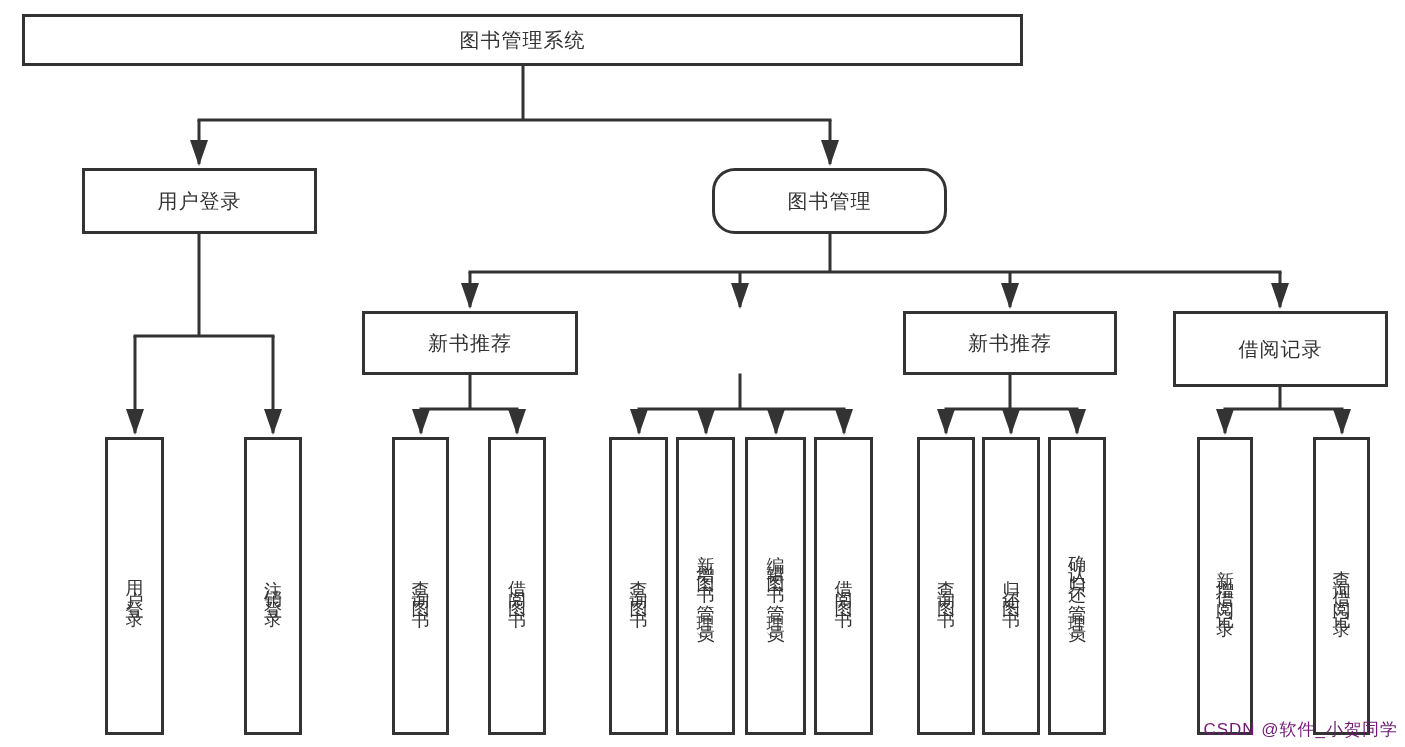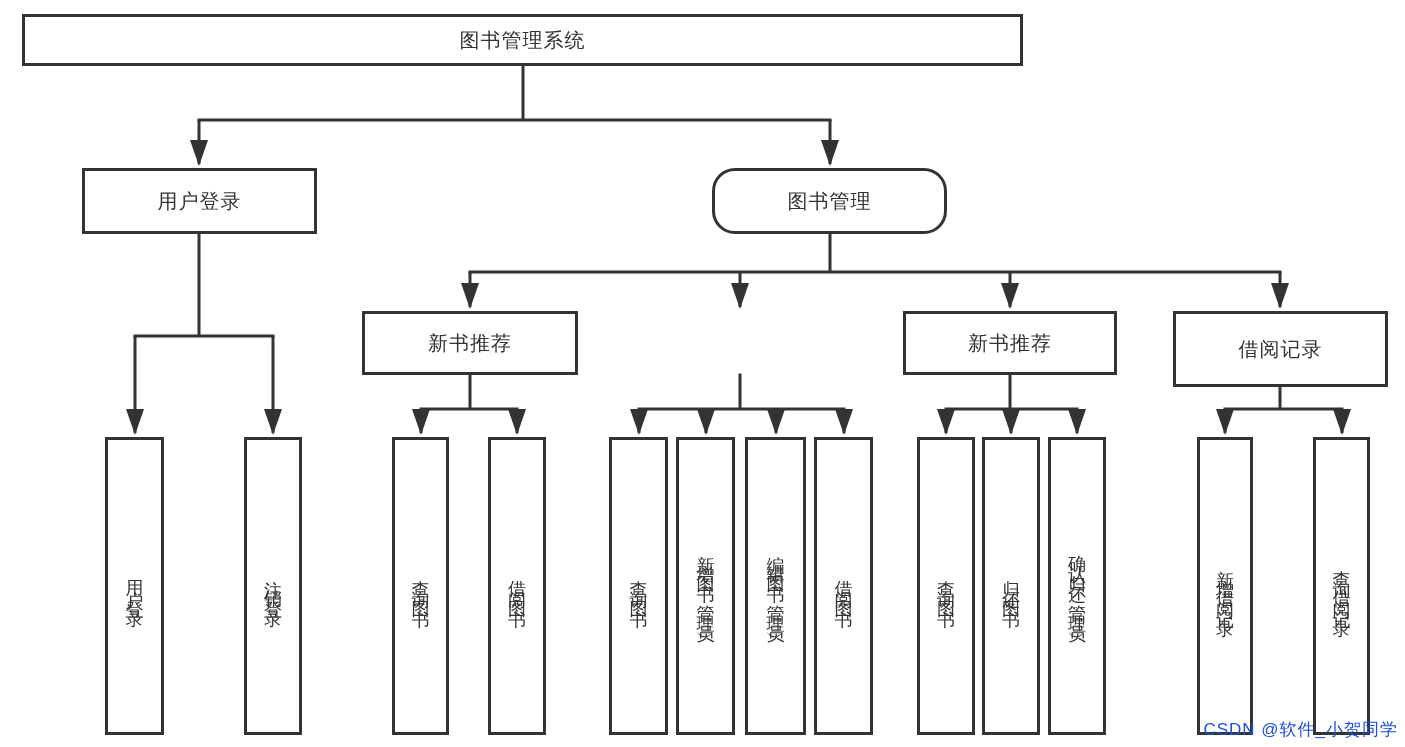--- a/index.html
+++ b/index.html
@@ -64,21 +64,21 @@
   .lf8  { left: 917px;  width: 58px; }
   .lf9  { left: 982px;  width: 58px; }
   .lf10 { left: 1048px; width: 58px; }
   .lf11 { left: 1197px; width: 56px; }
   .lf12 { left: 1313px; width: 57px; }
   #watermark {
     position: absolute;
     right: 7px;
     bottom: 6px;
     font-size: 17px;
-    color: #1d4ed8;
+    color: #701a75;
     letter-spacing: 1px;
     white-space: nowrap;
     z-index: 5;
   }
 </style>
 </head>
 <body>
 
 <div id="canvas">
 

